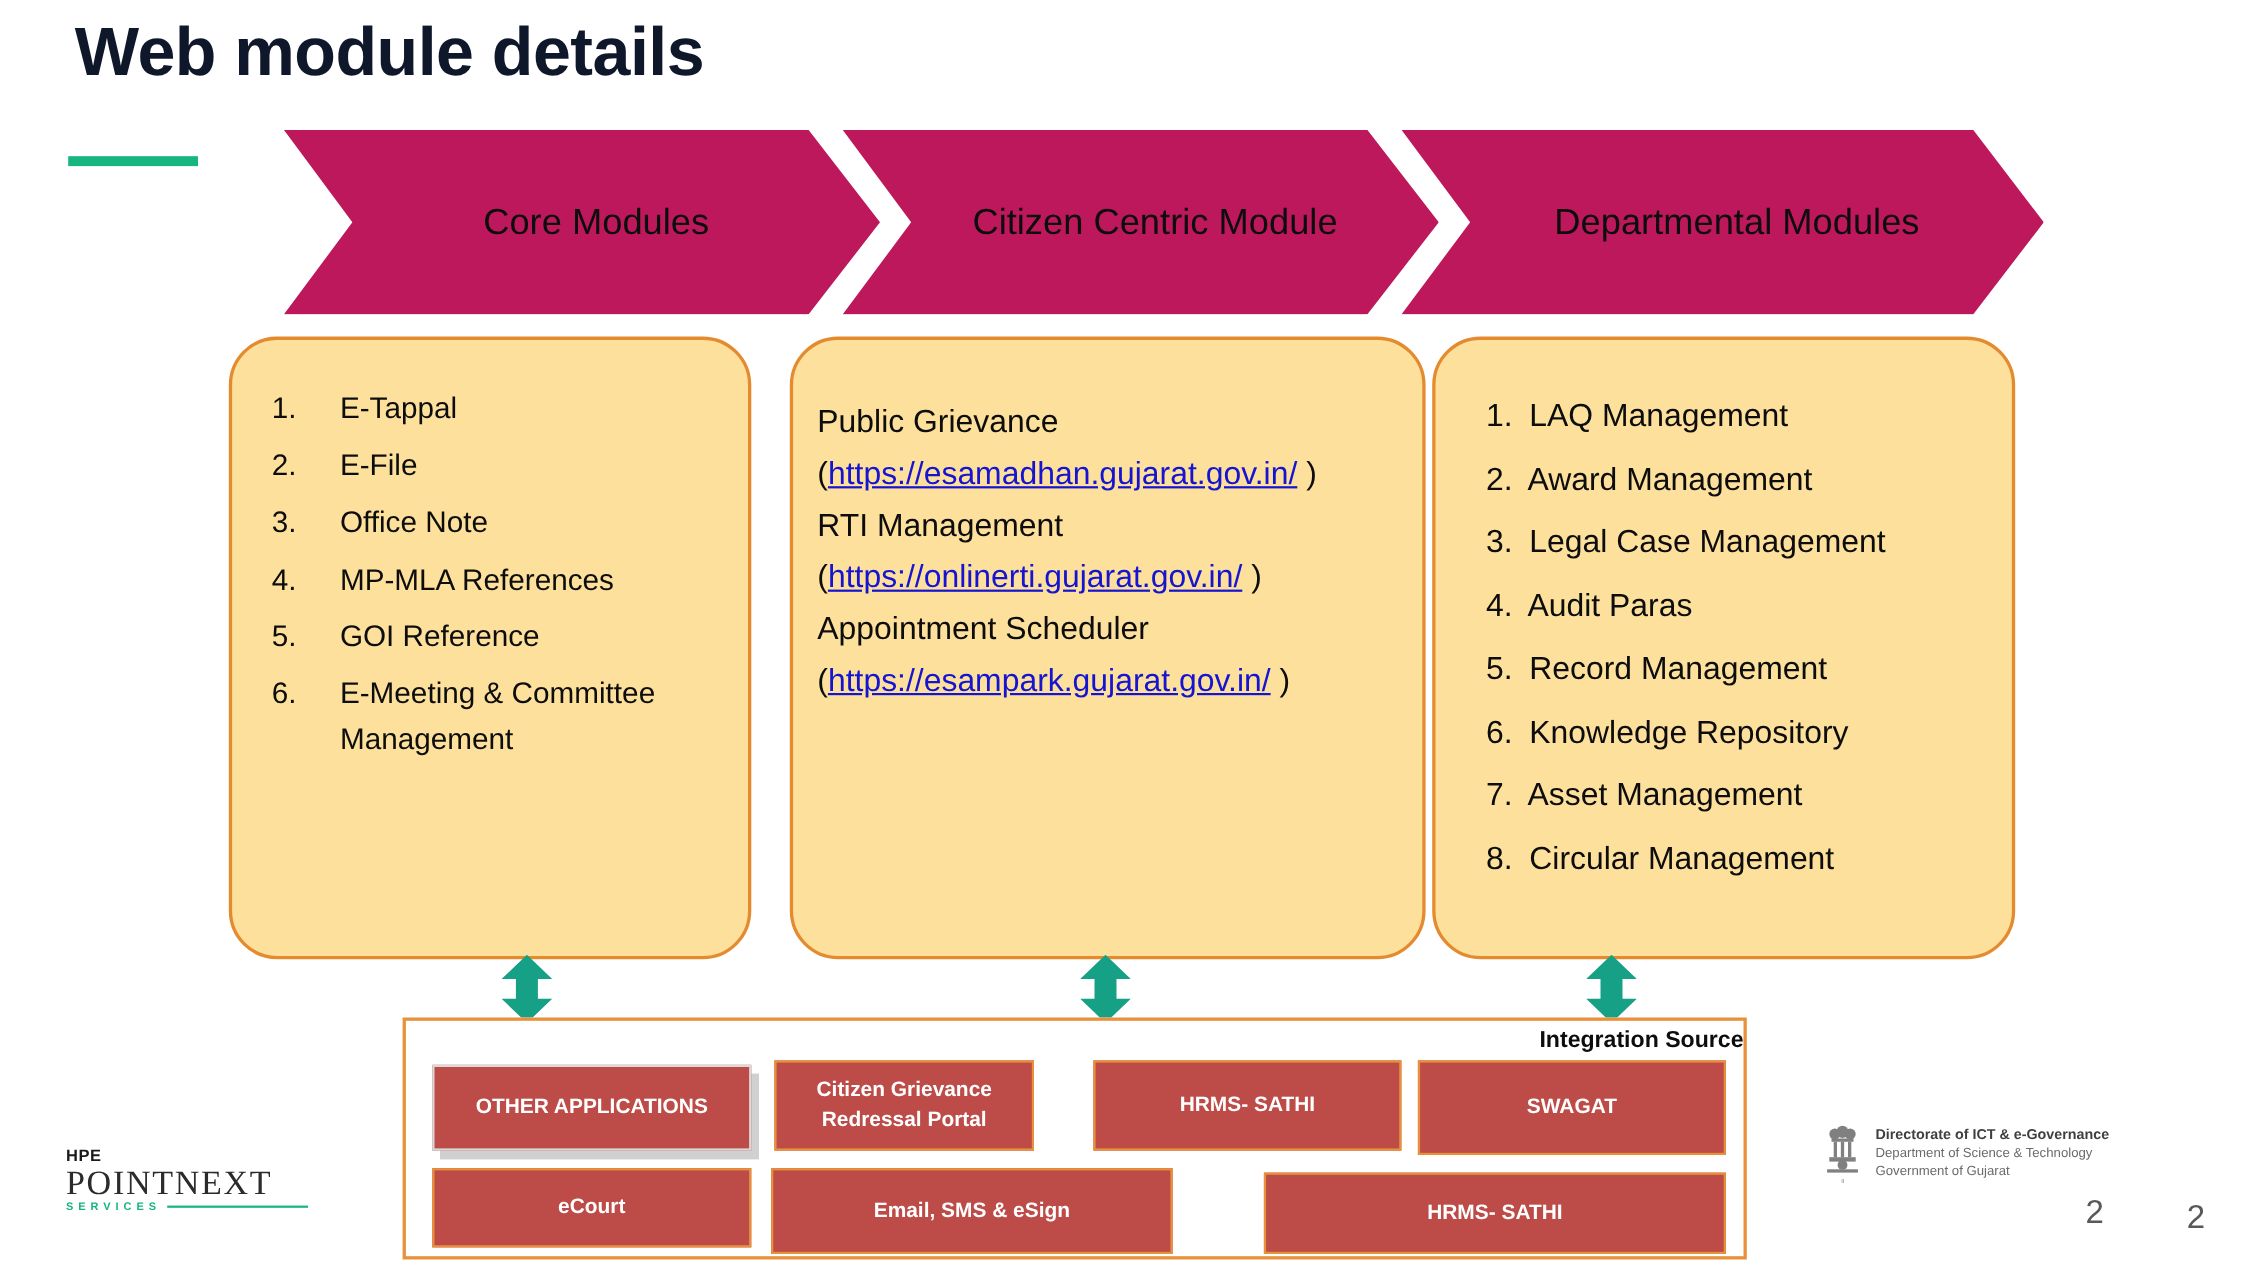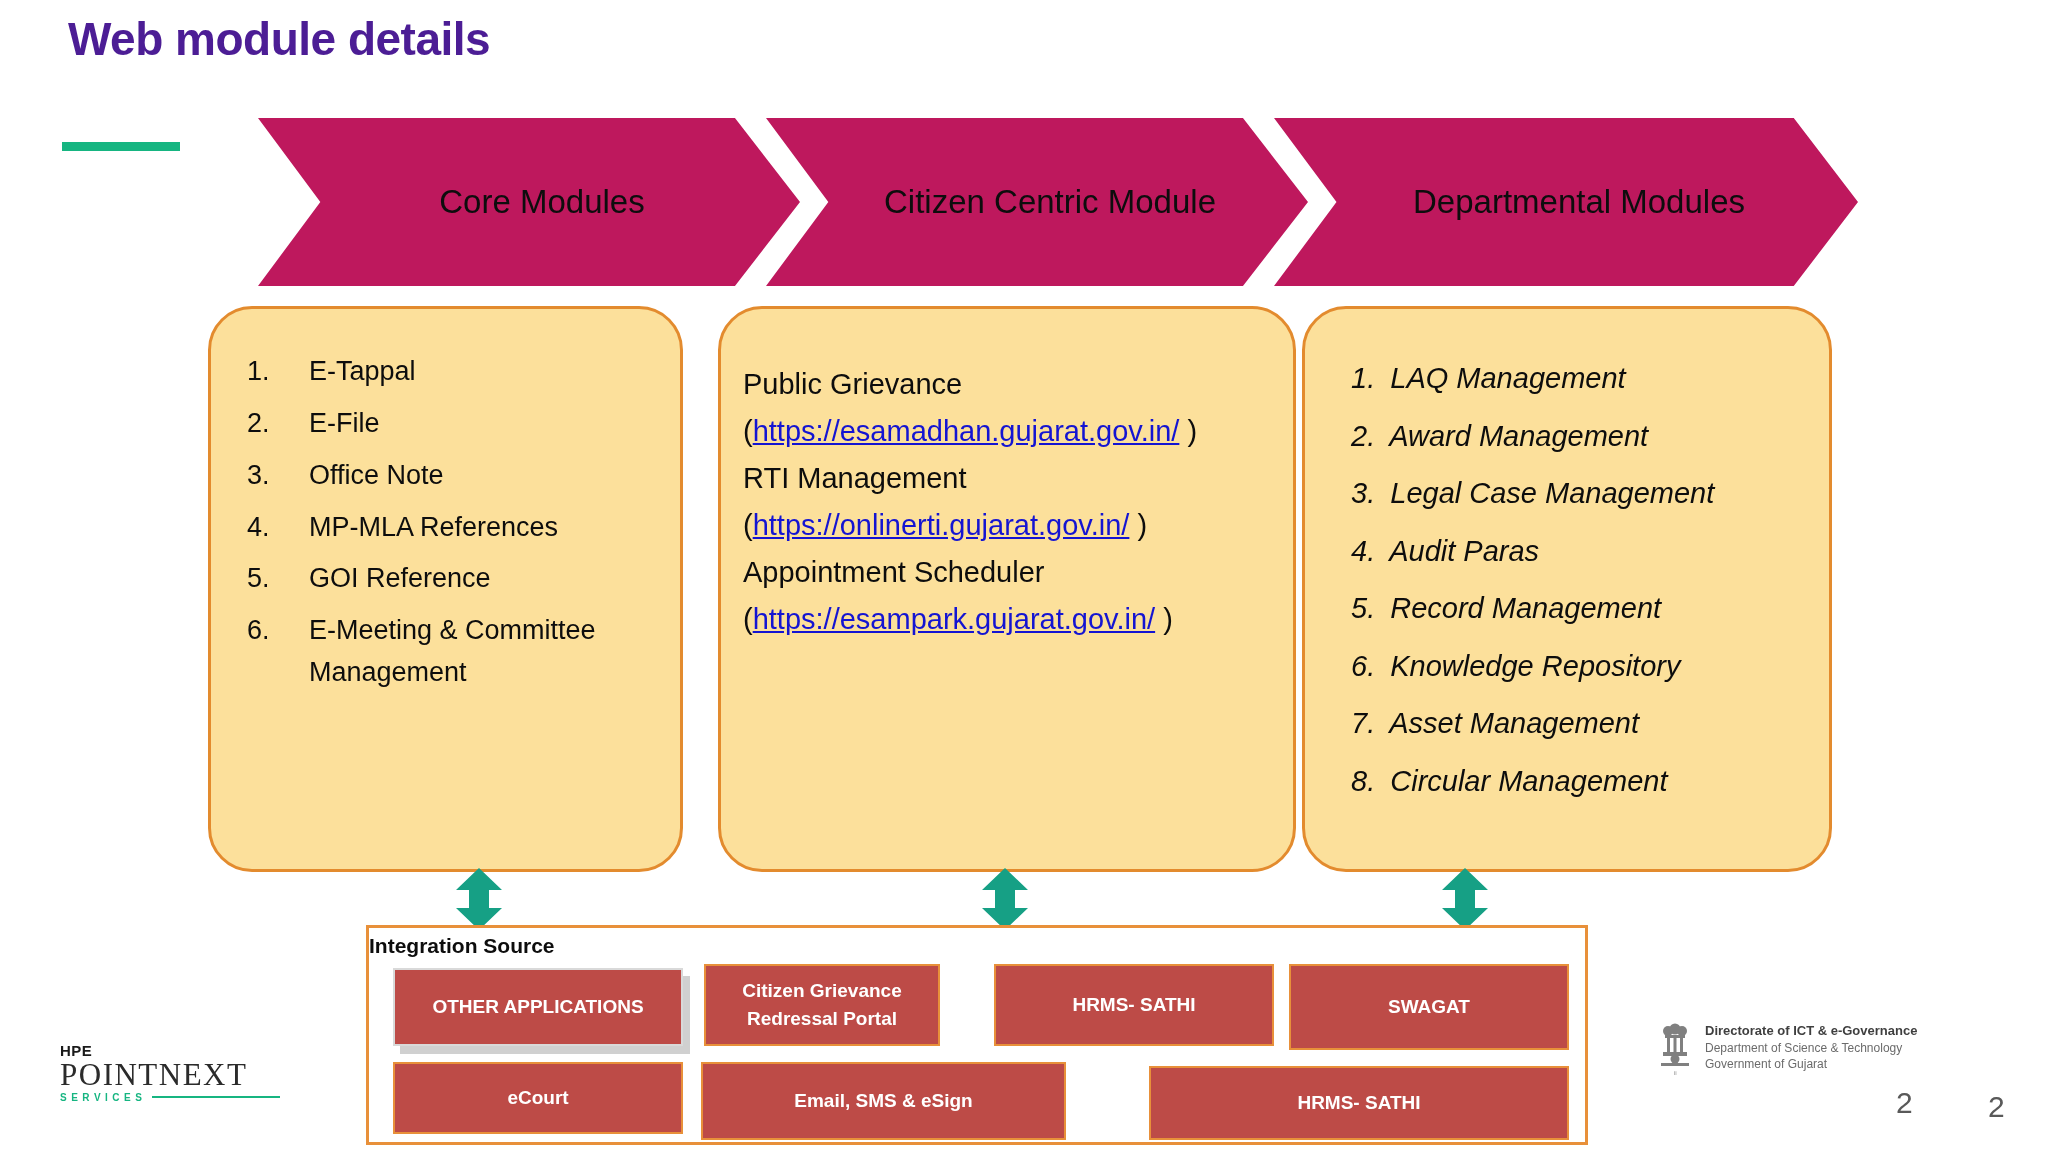--- a/index.html
+++ b/index.html
@@ -14,24 +14,24 @@
     overflow: hidden;
     font-family: "Liberation Sans", sans-serif;
     color: #000000;
   }
 
   
   #page-title {
     position: absolute;
     left: 68px;
     top: 12px;
-    font-size: 46px;
+    font-size: 62px;
     font-weight: bold;
     letter-spacing: -0.5px;
-    color: #4c1d95;
+    color: #0f172a;
     white-space: nowrap;
   }
   #title-accent-rule {
     position: absolute;
     left: 62px;
     top: 142px;
     width: 118px;
     height: 9px;
     background: #16b581;
   }
@@ -124,21 +124,20 @@
   }
   #citizen-block .svc-name { display: block; }
   #citizen-block .svc-url-line { display: block; white-space: nowrap; }
   #citizen-block a {
     color: #1414d2;
   }
 
   
   #dept-list {
     padding: 48px 4px 0 46px;
-    font-style: italic;
   }
   #dept-list li {
     font-size: 29px;
     line-height: 1.5;
     margin-bottom: 14px;
     color: #0d0d0d;
     white-space: nowrap;
   }
   #dept-list li .num { margin-right: 7px; }
 
@@ -162,21 +161,21 @@
     height: 220px;
     border: 3px solid #e8903a;
     background: #ffffff;
     box-sizing: border-box;
   }
   #integration-title {
     position: absolute;
     left: 0;
     right: 0;
     top: 6px;
-    text-align: left;
+    text-align: right;
     font-size: 21px;
     font-weight: bold;
     color: #0d0d0d;
   }
   .int-tile {
     position: absolute;
     background: #bd4b47;
     border: 2px solid #e8903a;
     box-sizing: border-box;
     color: #ffffff;

